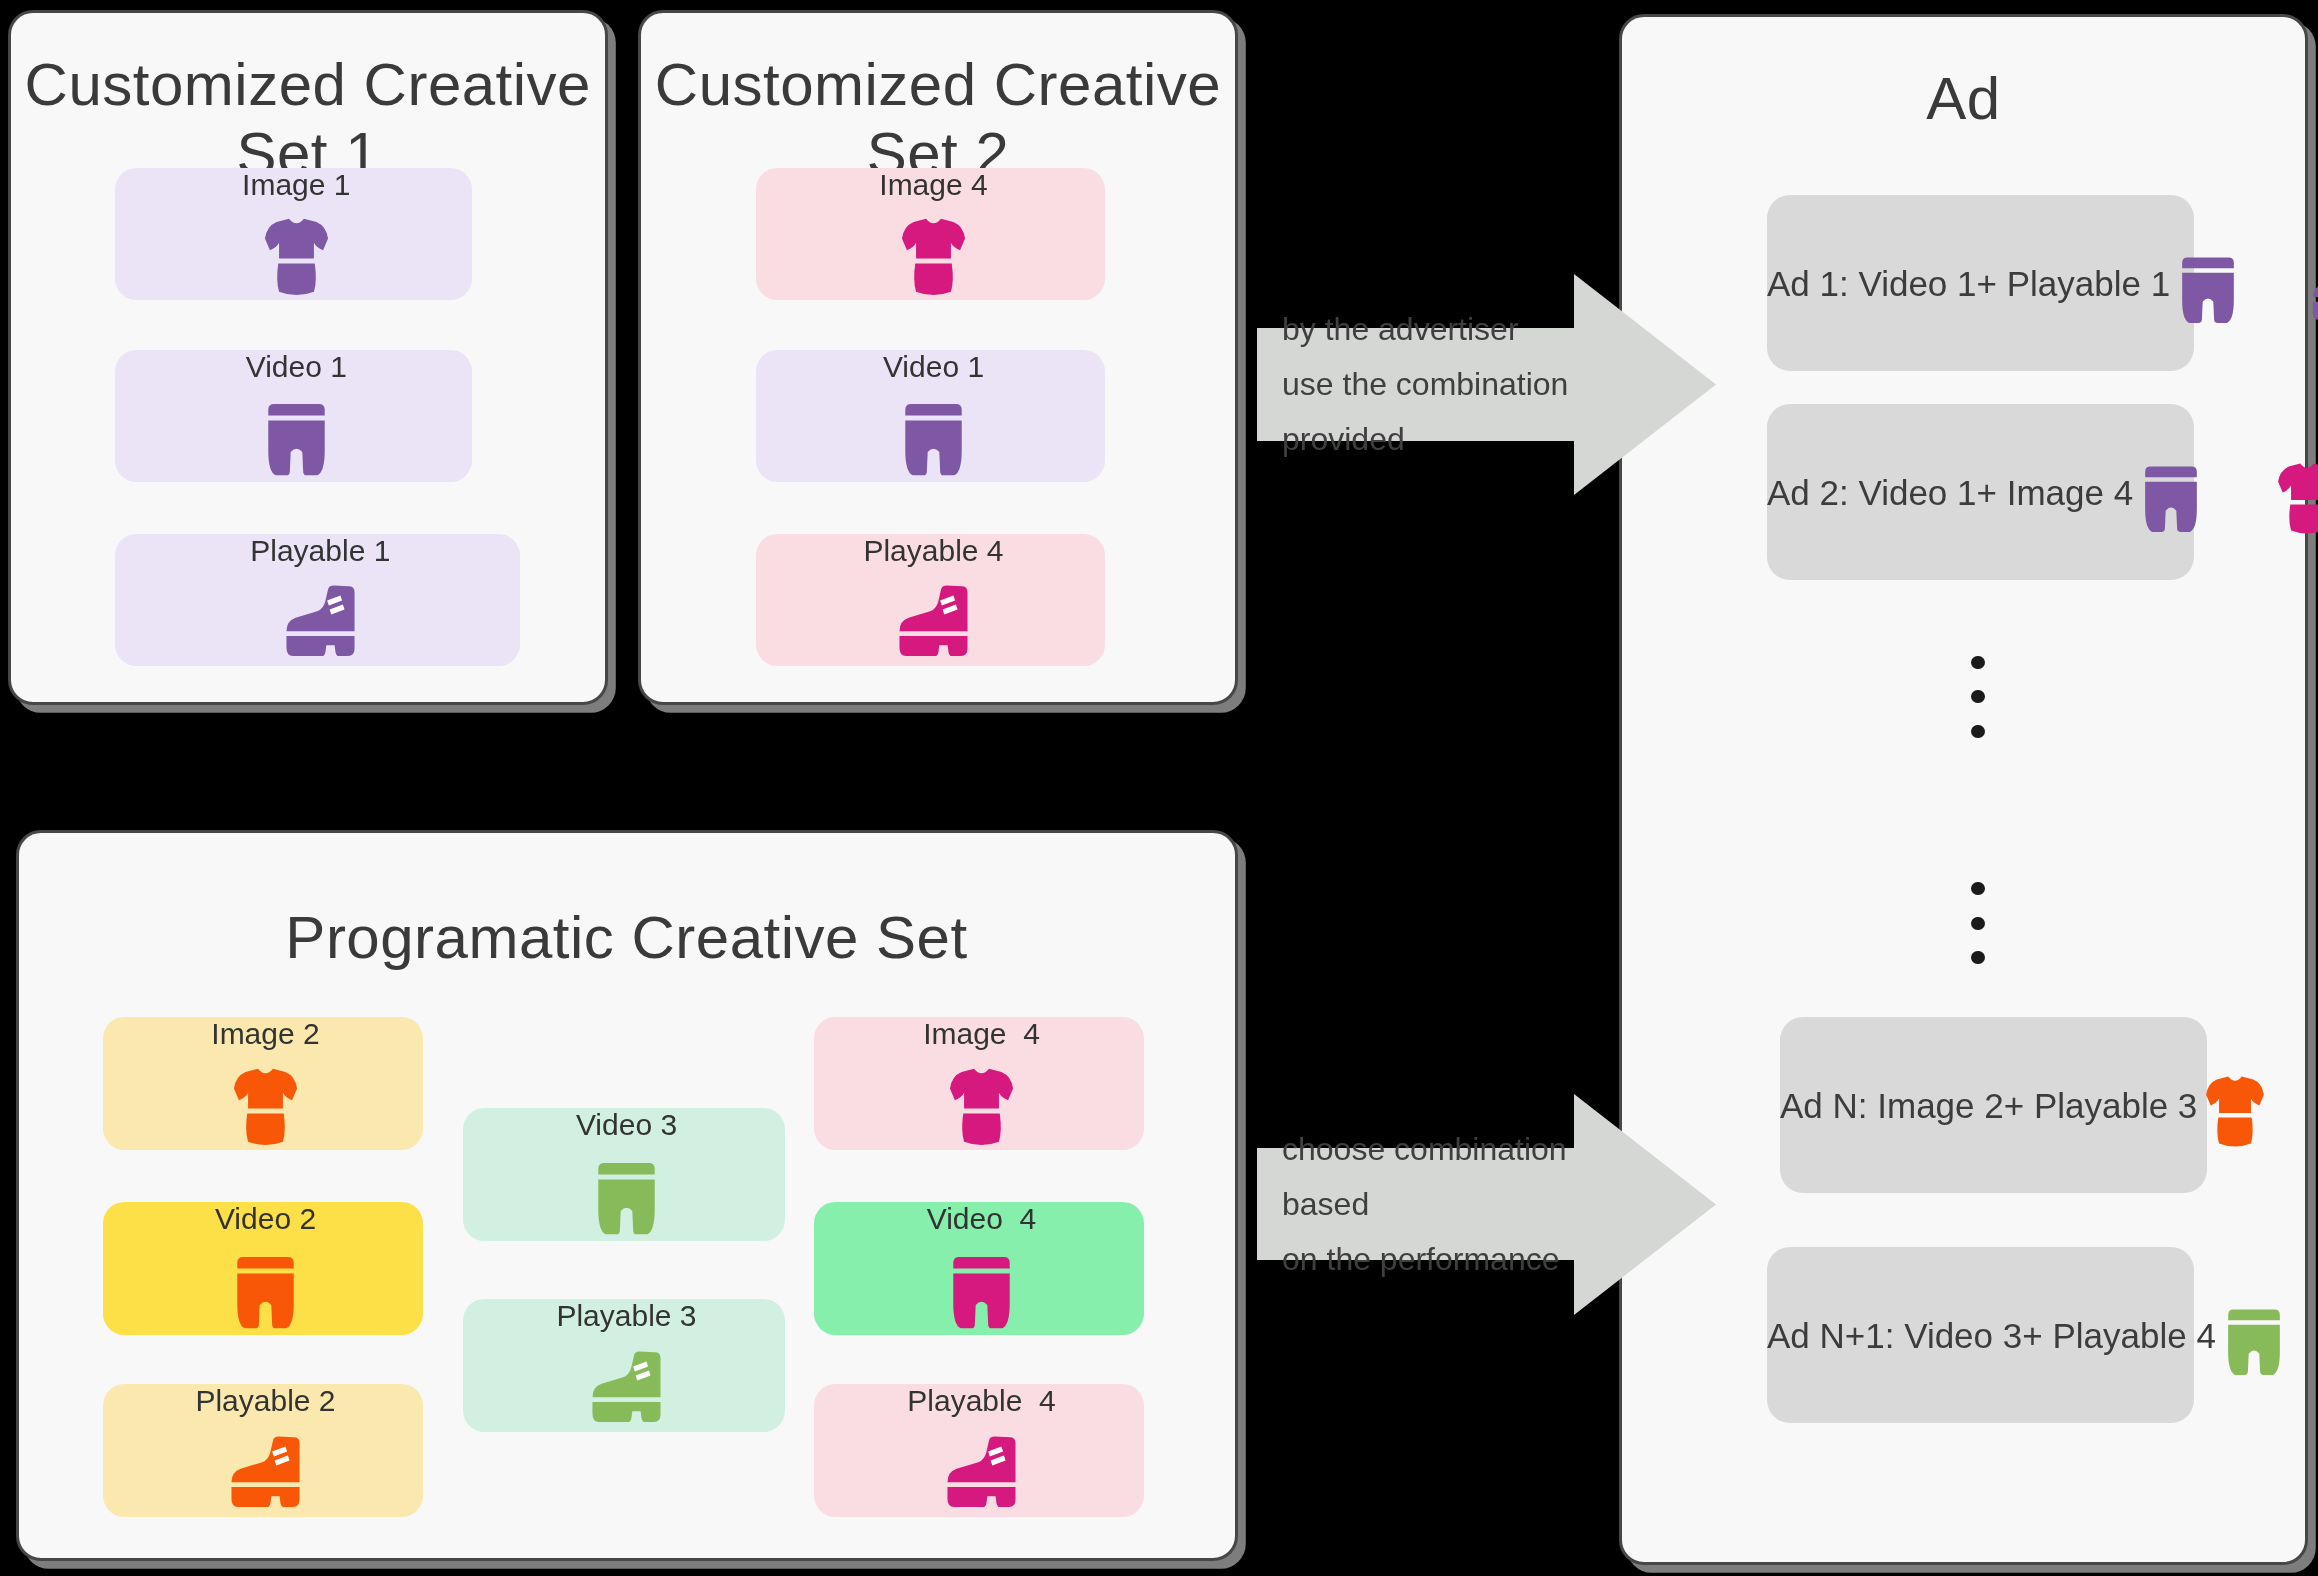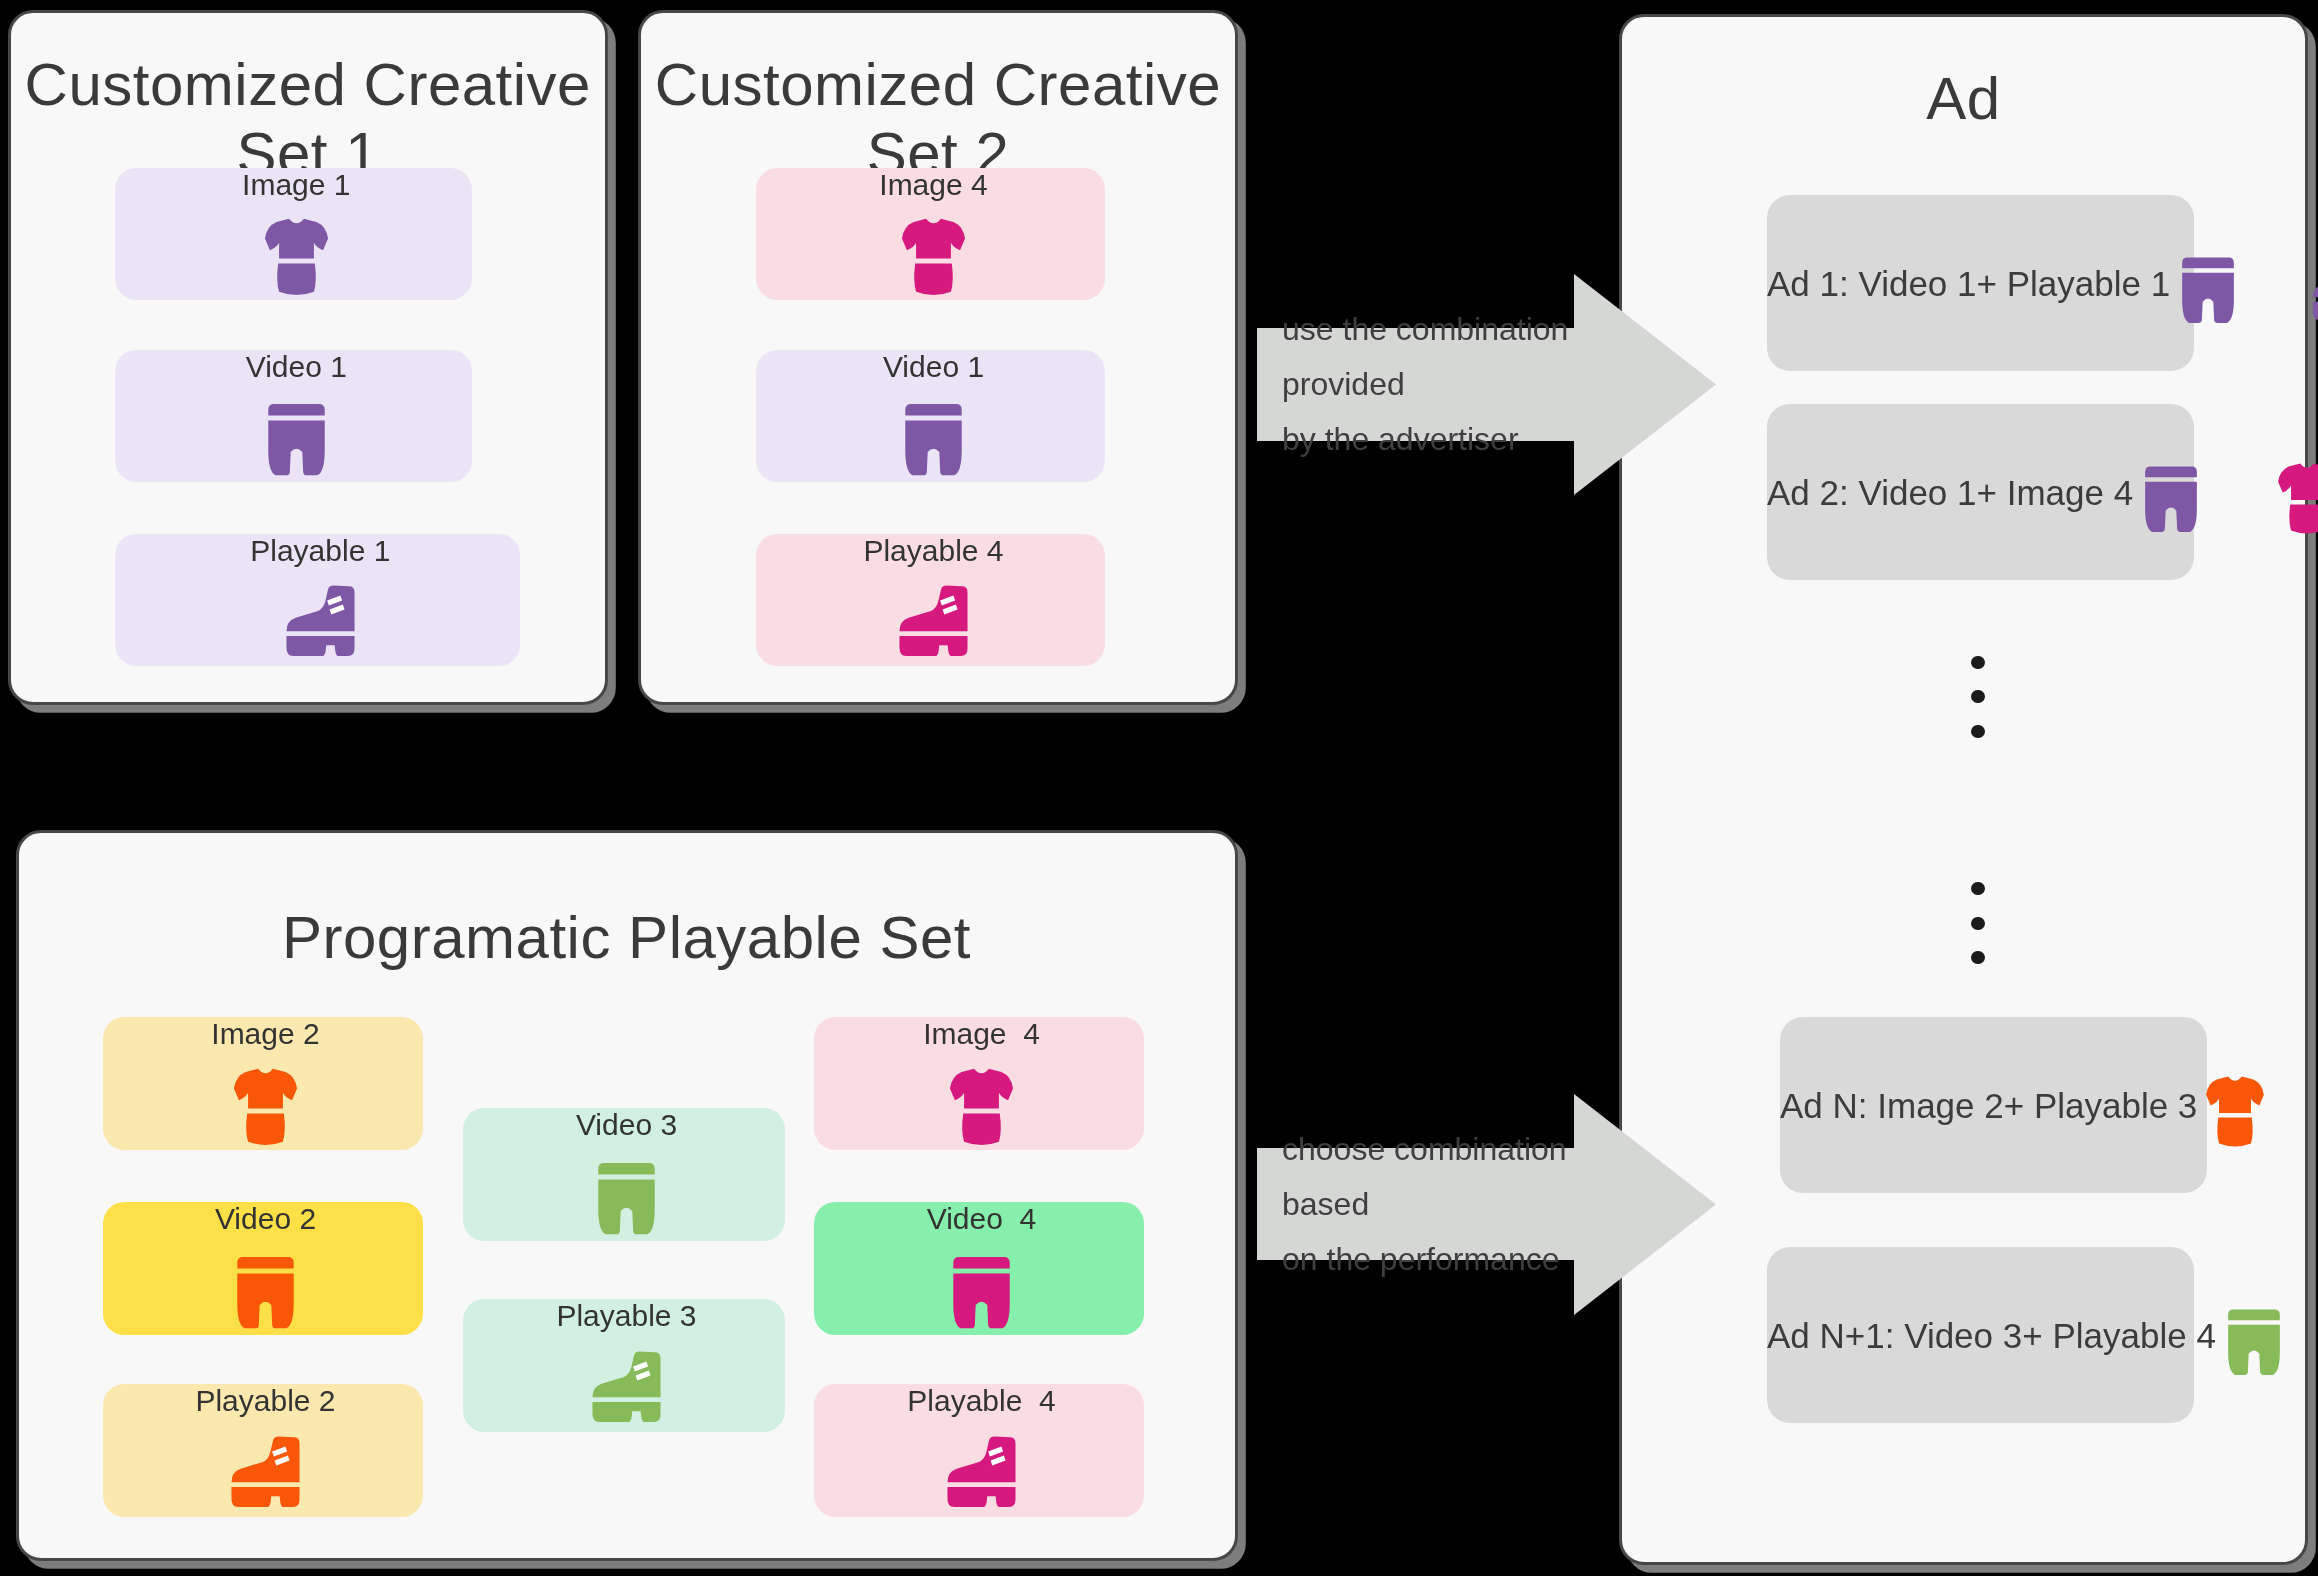--- a/index.html
+++ b/index.html
@@ -86,21 +86,21 @@
     </div>
     <div class="card" style="left: 115px; top: 521px; width: 349px; height: 132px; background-color: rgb(250, 221, 227);">
       <span>Playable 4</span>
       <svg class="icon" style="color: rgb(214, 25, 127);" viewBox="0 0 86 86" width="83" height="83">
           <use href="#sym-boot"></use>
         </svg>
     </div>
   </div>
 
   <div class="panel" style="left:15.5px;top:830px;width:1222px;height:731px;">
-    <div class="panel-title" style="padding-top:70px;">Programatic Playable Set</div>
+    <div class="panel-title" style="padding-top:70px;">Programatic Creative Set</div>
 
     <div class="card" style="left: 84px; top: 184px; width: 320px; height: 133px; background-color: rgb(250, 232, 175);">
       <span>Image 2</span>
       <svg class="icon" style="color: rgb(248, 87, 8);" viewBox="0 0 86 86" width="83" height="83">
           <use href="#sym-shirt"></use>
         </svg>
     </div>
     <div class="card" style="left: 84px; top: 369px; width: 320px; height: 133px; background-color: #fde047;">
       <span>Video 2</span>
       <svg class="icon" style="color: rgb(248, 87, 8);" viewBox="0 0 86 86" width="83" height="83">
@@ -201,22 +201,22 @@
             <use href="#sym-pants"></use>
           </svg>
         <svg class="icon" style="color: rgb(214, 25, 127);" viewBox="0 0 78 78" width="76" height="76">
             <use href="#sym-boot"></use>
           </svg>
       </div>
     </div>
   </div>
 
   <div class="arrow-body" style="left: 1257px; top: 328px; width: 318px; height: 113px; background-color: rgb(213, 215, 212);">
+    <span>by the advertiser</span>
     <span>use the combination provided</span>
-    <span>by the advertiser</span>
   </div>
   <div class="arrow-head" style="left: 1574px; top: 274px; width: 142px; height: 221px; background-color: rgb(213, 215, 212);"></div>
 
   <div class="arrow-body" style="left: 1257px; top: 1148px; width: 318px; height: 112px; background-color: rgb(213, 215, 212);">
     <span>choose combination based</span>
     <span>on the performance</span>
   </div>
   <div class="arrow-head" style="left: 1574px; top: 1094px; width: 142px; height: 221px; background-color: rgb(213, 215, 212);"></div>
 
 </div>

